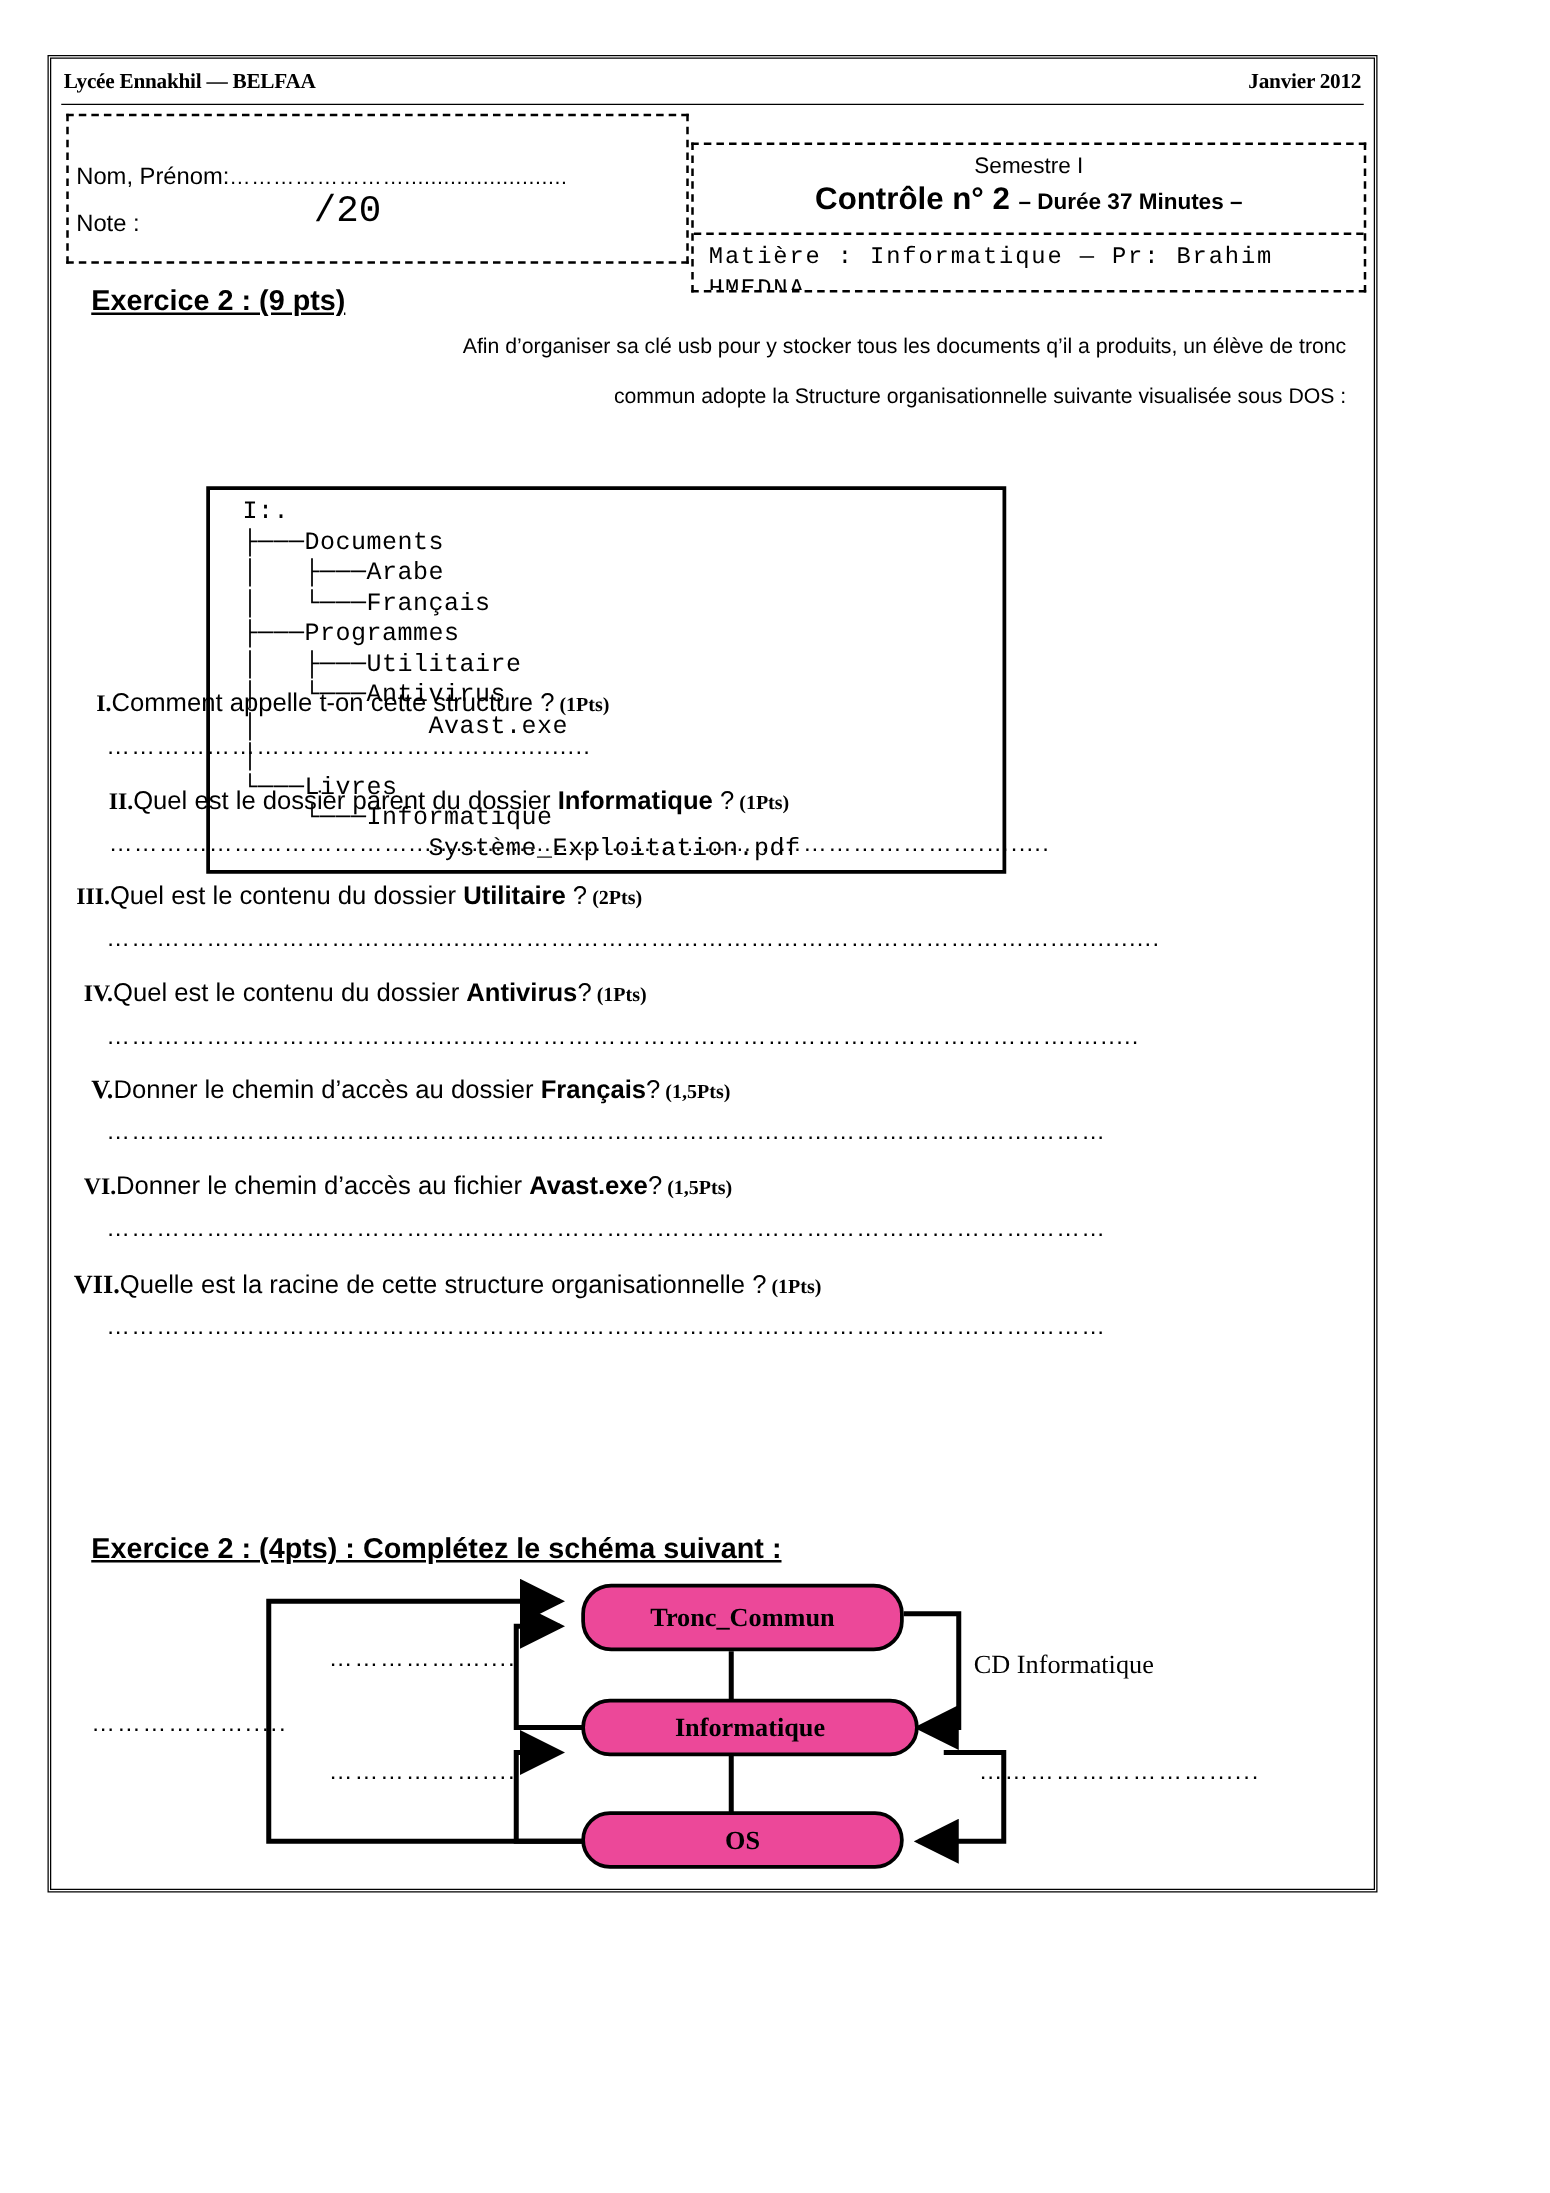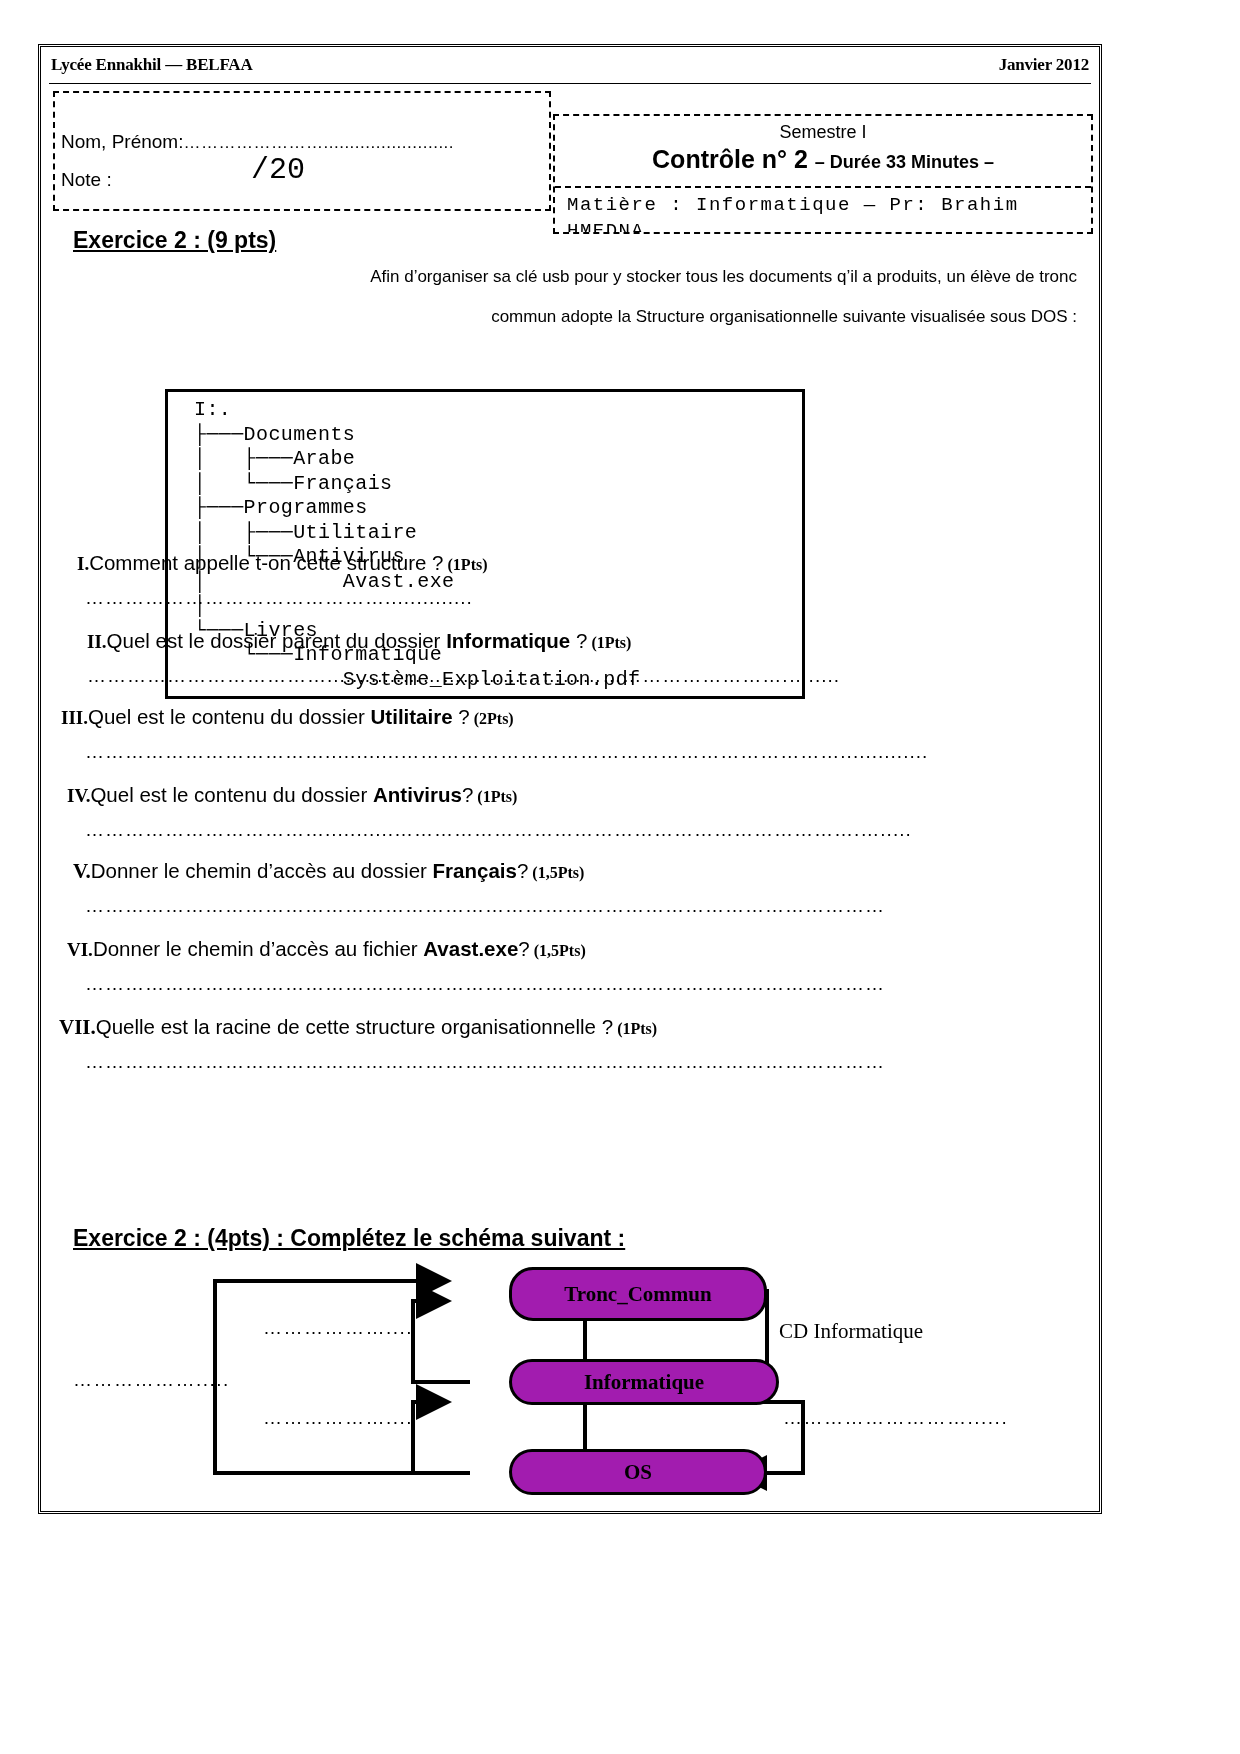--- a/index.html
+++ b/index.html
@@ -192,27 +192,26 @@
   }
   .schema{
     position:absolute;
     left:0; top:1040px;
     width:1030px; height:260px;
   }
   .node{
     position:absolute;
     border:3px solid #000;
     border-radius:24px;
-    background:#a21caf;
+    background:#ec4899;
     display:flex; align-items:center; justify-content:center;
     font-family:"Liberation Serif", serif;
     font-weight:bold;
     font-size:21px;
     box-sizing:border-box;
-    margin-left:44px;
   }
   .schema-dots{
     position:absolute;
     font-size:19px;
     letter-spacing:1.5px;
     white-space:nowrap;
   }
   .schema-label{
     position:absolute;
     font-family:"Liberation Serif", serif;
@@ -242,21 +241,21 @@
       <span>Nom, Prénom:</span><span class="dots-nom">…………………….........................</span>
     </div>
     <div class="note">Note :</div>
     <div class="sur20">/20</div>
   </div>
 
   <div class="exambox">
     <div class="semestre">Semestre I</div>
     <div class="controle">
       <span>Contrôle n° 2</span>
-      <span class="small">–  Durée  33 Minutes   –</span>
+      <span class="small">–  Durée  37 Minutes   –</span>
     </div>
     <div class="divider"></div>
     <div class="matiere">Matière : Informatique   —  Pr: Brahim</div>
     <div class="matiere2">HMEDNA</div>
   </div>
 
   <div class="content">
 
     <div class="ex1-title-wrap">
       <h2 class="ex-title ex-title-pad">Exercice 2 : (9 pts)</h2>

